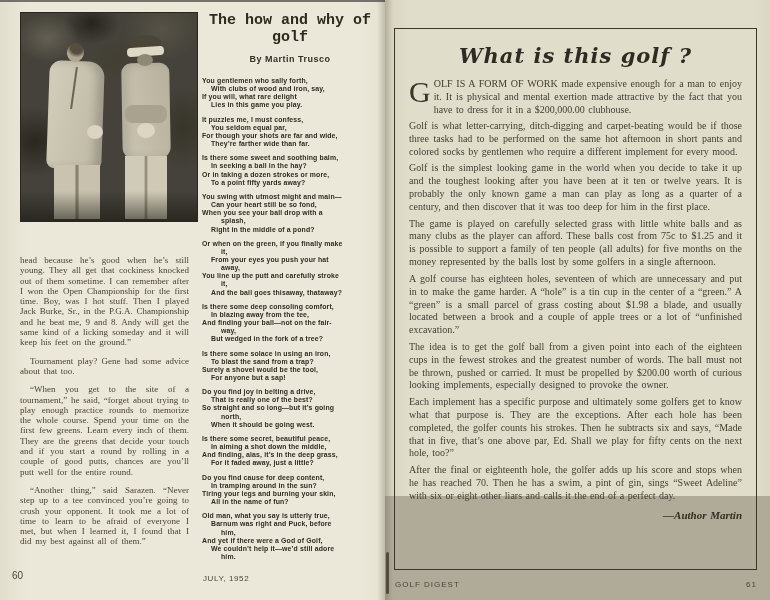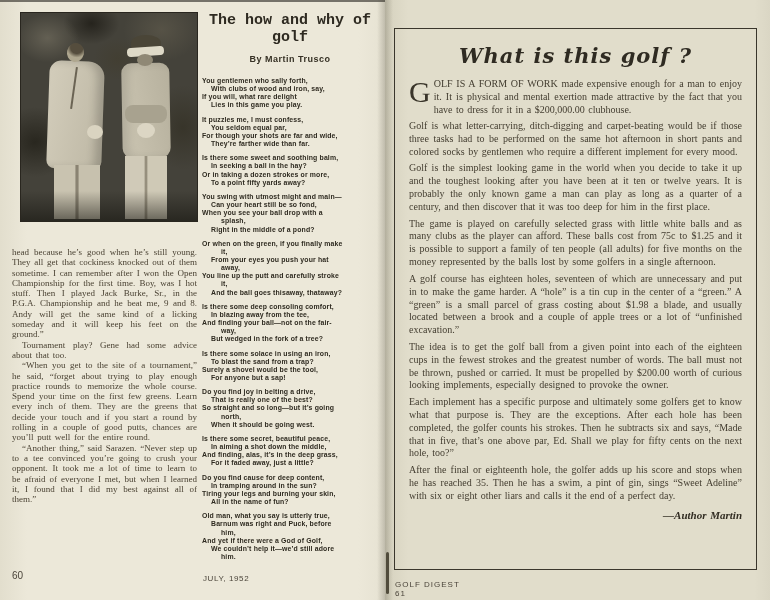--- a/index.html
+++ b/index.html
@@ -37,55 +37,55 @@
     background:linear-gradient(80deg,#ccc6b3,#b6b09d);transform:rotate(-1deg);
     box-shadow:inset 6px 0 8px rgba(0,0,0,.12);}
   .a-arms{left:104px;top:92px;width:42px;height:18px;border-radius:8px;background:#a8a28f;}
   .a-hands{left:116px;top:110px;width:18px;height:15px;border-radius:50%;background:#dcd6c4;}
   .a-legs{left:104px;top:143px;width:42px;height:63px;
     background:linear-gradient(to right,#d0cab8 45%,#938c7a 49% 51%,#cfc9b6 55%);}
   .caption{position:absolute;left:14px;top:227px;width:190px;text-align:center;
     font-size:9px;font-weight:bold;letter-spacing:1.1px;color:#3f3a2f;}
   .colA-text{position:absolute;left:12px;top:247px;width:185px;
     font-size:9px;line-height:10.3px;text-align:justify;word-spacing:1.4px;color:#4a4233;}
-  .colA-text p{margin:0;}
+  .colA-text p{margin:8px;}
   .colA-text p.ind{text-indent:10px;}
   .folio-left{position:absolute;left:12px;top:570px;font-family:"Liberation Sans",sans-serif;
     font-size:10px;color:#4a443a;}
   .issue-date{position:absolute;left:203px;top:574px;width:172px;text-align:left;
     font-family:"Liberation Sans",sans-serif;font-size:8px;letter-spacing:.6px;color:#4a443a;}
   
   .colB{position:absolute;left:202px;top:12px;width:176px;}
   .colB h2{margin:0;text-align:center;font-family:Liberation Mono, monospace;
     font-size:15px;font-weight:bold;color:#2e2a21;}
   .byline{margin-top:8px;text-align:center;font-family:"Liberation Sans",sans-serif;
     font-size:9px;font-weight:bold;letter-spacing:.5px;color:#36healthy;}
   .byline{color:#363125;}
   .poem{margin-top:13px;font-family:"Liberation Sans",sans-serif;font-size:6.9px;
     font-weight:bold;line-height:8.15px;color:#2e2a20;letter-spacing:.15px;}
   .pline{white-space:nowrap;}
   .pline[data-ind="1"]{padding-left:9px;}
   .pline[data-ind="2"]{padding-left:19px;}
   .pline[data-s="1"]{margin-top:6px;}
   
-  .page-right{position:absolute;left:385px;top:0;width:385px;height:600px;
+  .page-right{position:absolute;left:385px;top:0;width:385px;height:496px;
     background:linear-gradient(to right,#d5d1be,#e1ddcb 6%,#e1ddcb 96%,#dad6c4);}
   .box{position:absolute;left:9px;top:28px;width:363px;height:542px;box-sizing:border-box;
     border:1.5px solid #3a362c;padding:10px 14px 0 14px;overflow:hidden;}
   .script-title{margin:4px 0 10px 0;text-align:center;font-family:"DejaVu Serif",serif;
     font-style:italic;font-weight:bold;font-size:21px;letter-spacing:1px;color:#2f2b22;}
   .box-text{font-size:10px;line-height:12.9px;text-align:justify;word-spacing:1px;color:#433d30;}
   .box-text p{margin:3.5px 0 0 0;}
   .box-text p:first-child{margin-top:0;}
   .dropcap{float:left;font-size:30px;line-height:25px;padding:1px 3px 0 0;color:#3a352a;}
   .attribution{margin-top:6px;text-align:right;font-weight:bold;font-style:italic;
     font-size:11px;color:#322d23;}
   .footer-right{position:absolute;left:10px;right:13px;top:580px;display:flex;
     justify-content:space-between;font-family:"Liberation Sans",sans-serif;
-    font-size:8px;letter-spacing:1px;color:#4a443a;flex-direction:column;}
+    font-size:8px;letter-spacing:1px;color:#4a443a;}
   
   .gutter{position:absolute;left:377px;top:0;width:16px;height:600px;
     background:linear-gradient(to right,rgba(0,0,0,0),rgba(58,53,38,.22) 50%,rgba(0,0,0,0));}
   .gutter-line{position:absolute;left:386px;top:552px;width:3px;height:42px;
     background:#514c3c;border-radius:2px;}
 </style>
 </head>
 <body>
 
 <div class="spread">
@@ -236,21 +236,21 @@
     <div class="box">
       <h1 class="script-title">What is this golf ?</h1>
       <div class="box-text">
         <p><span class="dropcap">G</span><span>OLF IS A FORM OF WORK</span> <span>made expensive enough for a man to enjoy it. It is physical and mental exertion made attractive by the fact that you have to dress for it in a $200,000.00 clubhouse.</span></p>
         <p>Golf is what letter-carrying, ditch-digging and carpet-beating would be if those three tasks had to be performed on the same hot afternoon in short pants and colored socks by gentlemen who require a different implement for every mood.</p>
         <p>Golf is the simplest looking game in the world when you decide to take it up and the toughest looking after you have been at it ten or twelve years. It is probably the only known game a man can play as long as a quarter of a century, and then discover that it was too deep for him in the first place.</p>
         <p>The game is played on carefully selected grass with little white balls and as many clubs as the player can afford. These balls cost from 75c to $1.25 and it is possible to support a family of ten people (all adults) for five months on the money represented by the balls lost by some golfers in a single afternoon.</p>
         <p>A golf course has eighteen holes, seventeen of which are unnecessary and put in to make the game harder. A “hole” is a tin cup in the center of a “green.” A “green” is a small parcel of grass costing about $1.98 a blade, and usually located between a brook and a couple of apple trees or a lot of “unfinished excavation.”</p>
         <p>The idea is to get the golf ball from a given point into each of the eighteen cups in the fewest strokes and the greatest number of words. The ball must not be thrown, pushed or carried. It must be propelled by $200.00 worth of curious looking implements, especially designed to provoke the owner.</p>
         <p>Each implement has a specific purpose and ultimately some golfers get to know what that purpose is. They are the exceptions. After each hole has been completed, the golfer counts his strokes. Then he subtracts six and says, “Made that in five, that’s one above par, Ed. Shall we play for fifty cents on the next hole, too?”</p>
-        <p>After the final or eighteenth hole, the golfer adds up his score and stops when he has reached 35. Then he has a swim, a pint of gin, sings “Sweet Adeline” with six or eight other liars and calls it the end of a perfect day.</p>
+        <p>After the final or eighteenth hole, the golfer adds up his score and stops when he has reached 70. Then he has a swim, a pint of gin, sings “Sweet Adeline” with six or eight other liars and calls it the end of a perfect day.</p>
         <div class="attribution">—Author Martin</div>
       </div>
     </div>
     <div class="footer-right">
       <span>GOLF DIGEST</span>
       <span>61</span>
     </div>
   </div>
 
   <div class="gutter"></div>

